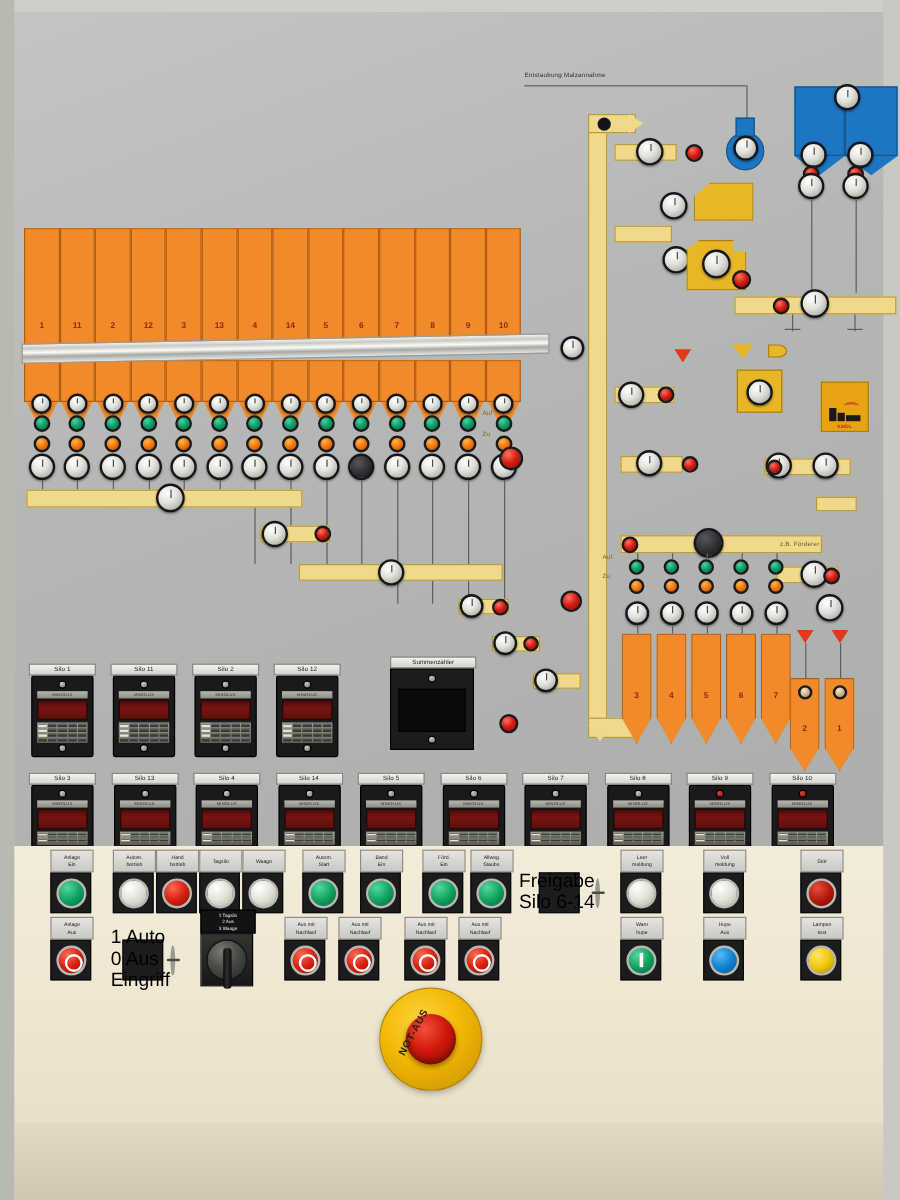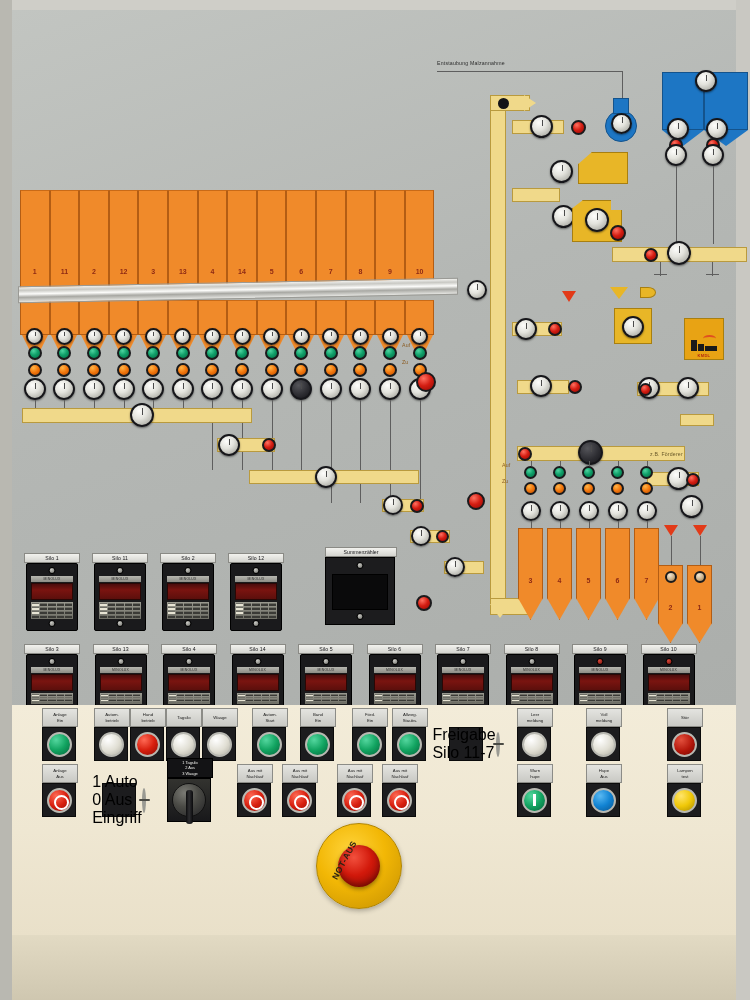--- a/index.html
+++ b/index.html
@@ -1186,21 +1186,21 @@
 Ein</div>
           <div class="btn green"></div>
         </div>
         <div class="pb" style="left: 380px; top: 22px;">
           <div class="cap-lbl">Allweg.
 Staubs.</div>
           <div class="btn green"></div>
         </div>
         <div class="keysw" style="left: 437px; top: 22px;">
           <div class="cap-lbl black">Freigabe
-Silo 11-7</div>
+Silo 6-14</div>
           <div class="barrel"></div>
         </div>
         <div class="pb" style="left: 505px; top: 22px;">
           <div class="cap-lbl">Leer
 meldung</div>
           <div class="btn white"></div>
         </div>
         <div class="pb" style="left: 574px; top: 22px;">
           <div class="cap-lbl">Voll
 meldung</div>

